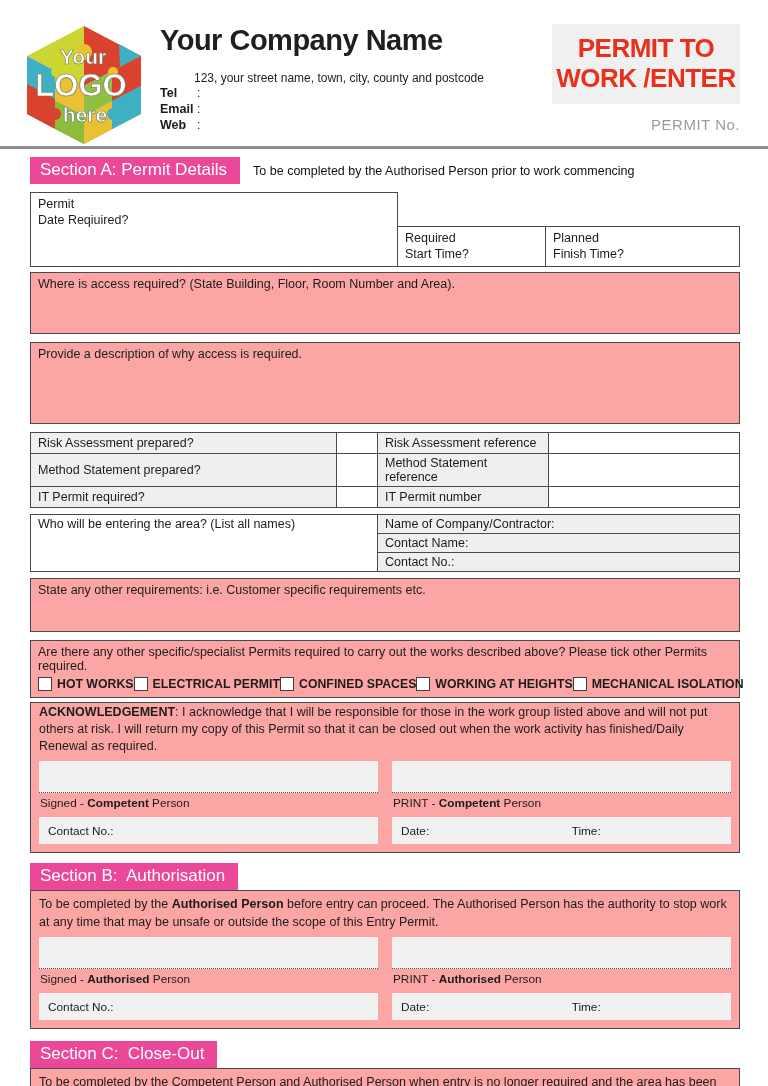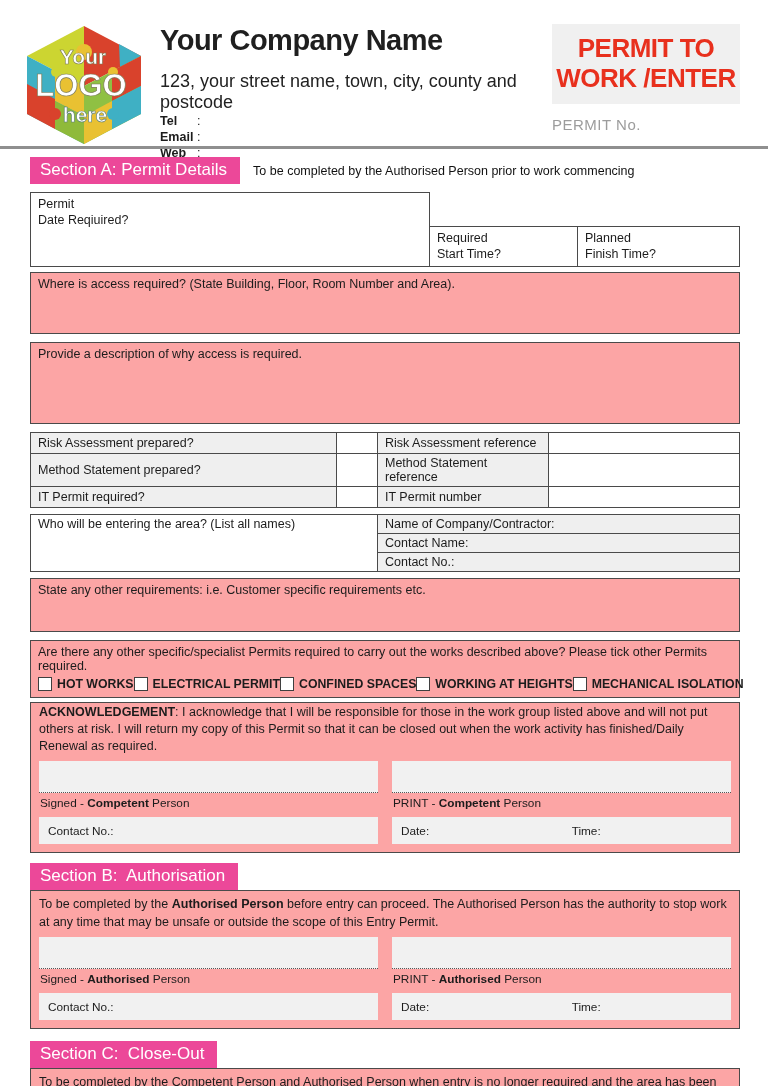--- a/index.html
+++ b/index.html
@@ -10,49 +10,49 @@
     color:#1c1c1c; font-size:12.5px;
     overflow:hidden;
   }
   .page { padding:0 28px 0 30px; }
 
   
   .header { position:relative; height:148px; }
   .logo { position:absolute; left:-14px; top:22px; width:136px; height:124px; }
   .company-block { position:absolute; left:130px; top:24px; width:380px; }
   .company-name { font-size:29px; font-weight:bold; color:#1f1f1f; letter-spacing:-0.5px; }
-  .address { margin-top:14px; font-size:18px; color:#222; }
+  .address { margin-top:14px; font-size:12px; color:#222;margin-left:34px; }
   .contact-line { display:flex; font-size:12.5px; margin-top:1px; line-height:1.2; }
   .contact-label { font-weight:bold; width:37px; }
   .permit-banner {
     position:absolute; right:0; top:24px; width:188px; height:80px;
     background:#f0f0f0; display:flex; flex-direction:column;
     align-items:center; justify-content:center; text-align:center;
   }
   .permit-banner .line { font-size:26px; font-weight:bold; color:#e8301d; line-height:1.15; letter-spacing:-0.5px; }
-  .permit-no { position:absolute; right:0; top:116px; width:188px; text-align:left;
+  .permit-no { position:absolute; right:0; top:116px; width:188px; text-align:right;
     font-size:15px; color:#9c9c9c; letter-spacing:0.5px; }
   .header-rule { position:absolute; left:-30px; top:146px; width:768px; height:3px; background:#8f8f8f; }
 
   
   .section-row { display:flex; align-items:center; margin-top:9px; }
   .section-bar {
     background:#ec4899; color:#fff; font-weight:normal; font-size:17px;
     padding:3px 13px 4px 10px; display:inline-block; white-space:pre;
   }
   .section-sub { margin-left:13px; font-size:12.5px; color:#111; }
 
   
   .fbox { border:1.6px solid #4a4a4a; background:#fca5a5; }
   .lbl { font-size:12.5px; color:#1c1c1c; }
 
   .row1 { display:flex; margin-top:8px; }
   .row1 .cell { border:1.6px solid #4a4a4a; padding:3px 7px; min-height:37px; line-height:1.3; }
   .row1 .cell + .cell { border-left:none;margin-top:34px; }
-  .c-permit { width:400px; } .c-start { width:148px; } .c-finish { flex:1; }
+  .c-permit { width:368px; } .c-start { width:148px; } .c-finish { flex:1; }
 
   .where-box { margin-top:5px; height:62px; padding:4px 7px; }
   .desc-box  { margin-top:8px; height:82px; padding:4px 7px; }
 
   table.grid { border-collapse:collapse; width:100%; margin-top:8px; }
   table.grid td { border:1.3px solid #4a4a4a; padding:2px 7px; font-size:12.5px; height:21px; }
   td.glabel { background:#efefef; }
   table.who td { height:auto; }
   .who-left { width:347px; vertical-align:top; padding-top:4px; background:#fff; }
   .who-right-co { background:#efefef; height:40px; vertical-align:top; padding-top:4px; }

